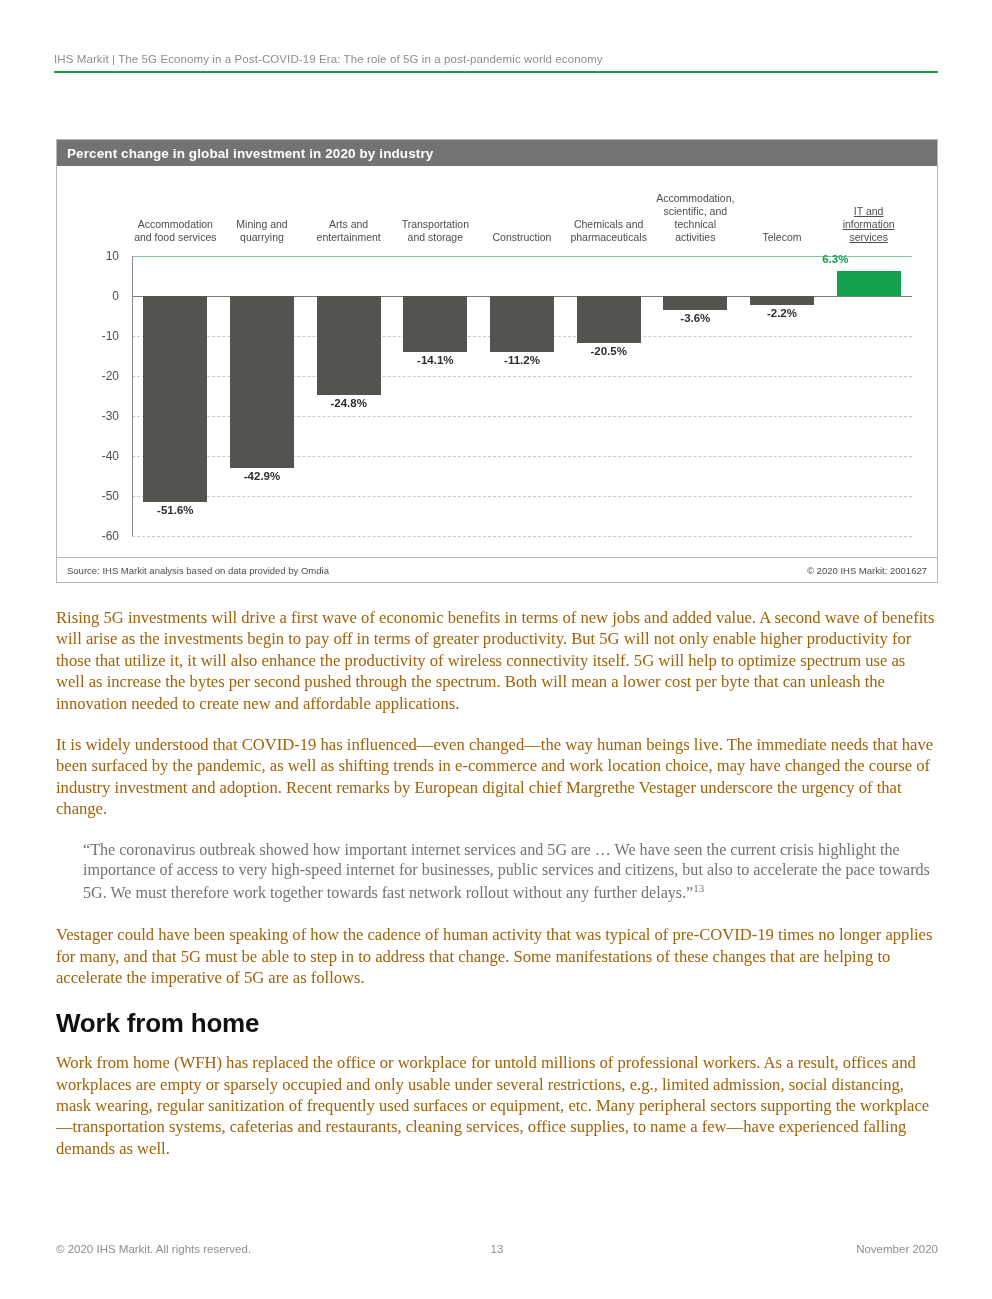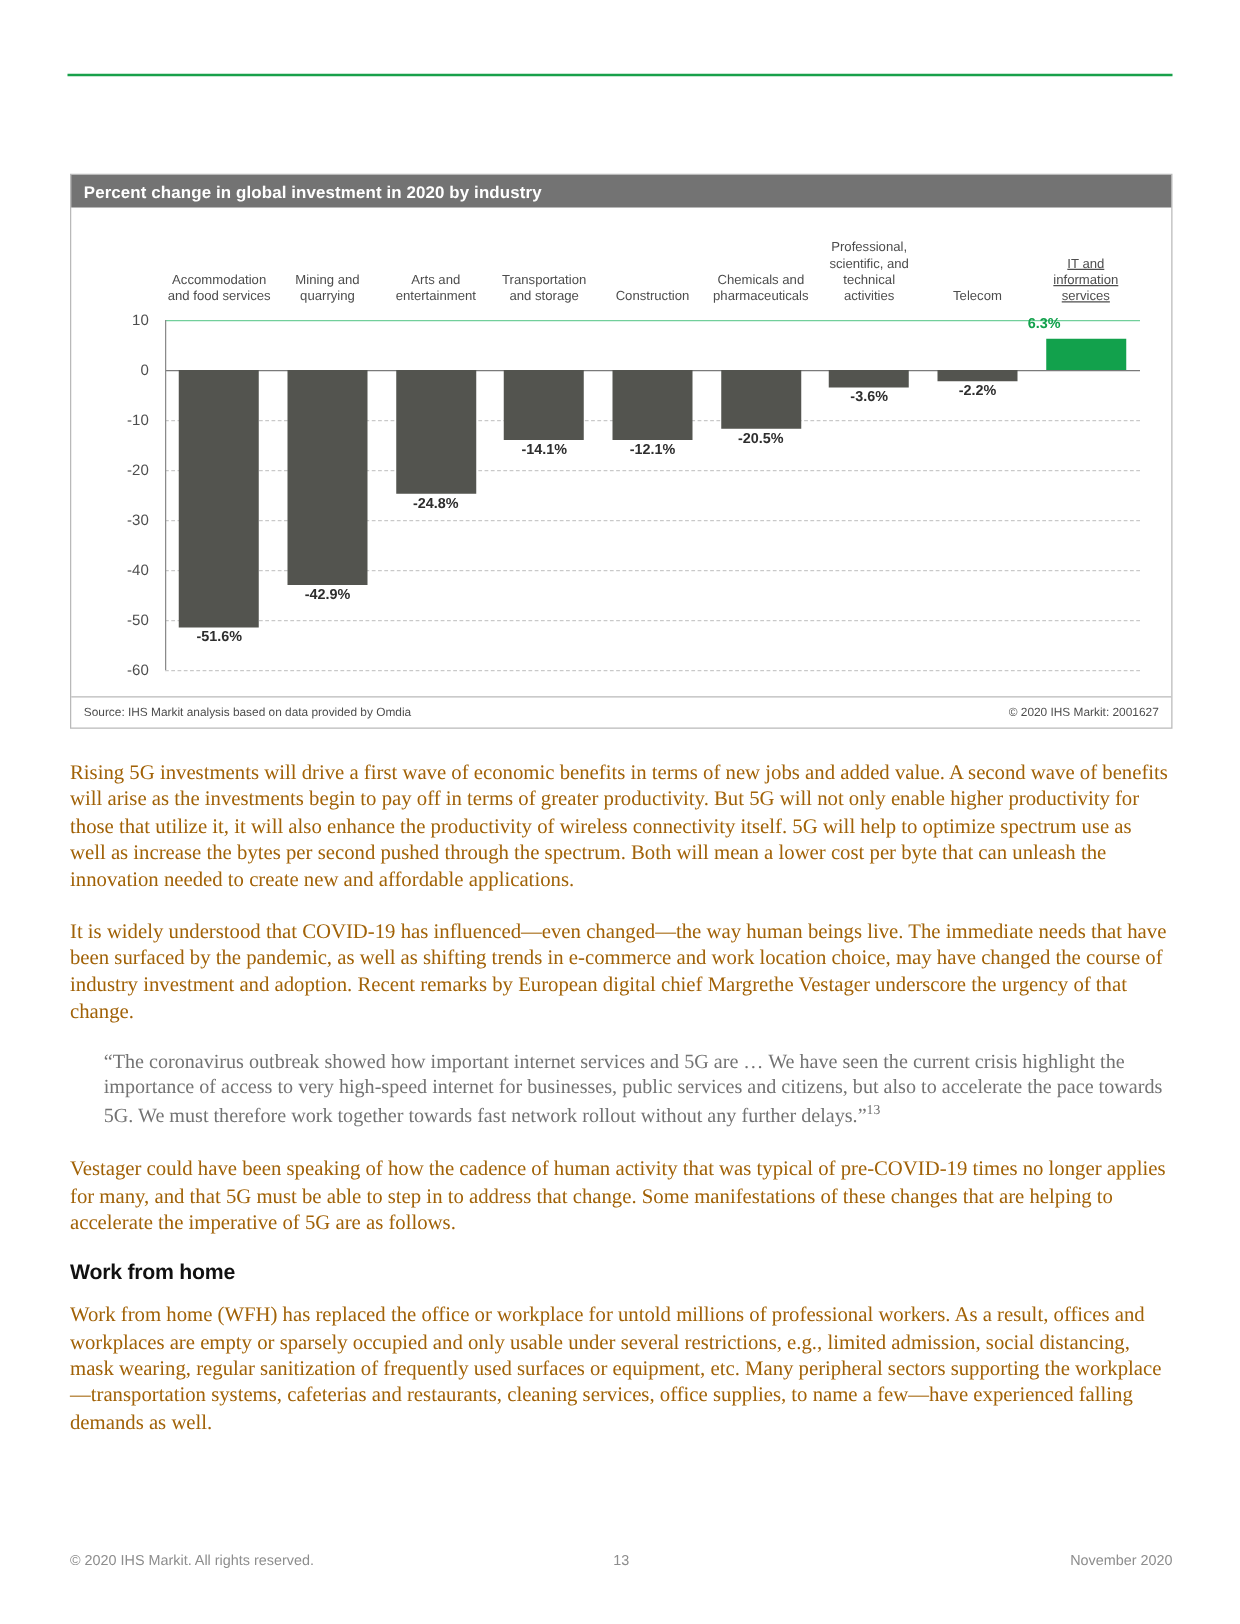--- a/index.html
+++ b/index.html
@@ -161,21 +161,21 @@
     font-size:16.1px;
     line-height:1.29;
     color:#737373;
   }
   .fn{
     font-size:.68em;
     vertical-align:super;
   }
   h2.section{
     font-family:"Liberation Sans", sans-serif;
-    font-size:17px;
+    font-size:26px;
     font-weight:bold;
     margin:18px 0 13px 0;
     color:#111;
     letter-spacing:-.2px;
   }
 
   
   .page-footer{
     position:absolute;left:56px;top:1243px;width:882px;
     display:flex;align-items:center;
@@ -186,20 +186,21 @@
   .pf-left{flex:0 0 auto;}
   .pf-center{position:absolute;left:0;right:0;text-align:center;}
   .pf-right{margin-left:auto;}
 </style>
 </head>
 <body>
 
 <div class="page">
 
   <div class="doc-header">
+    <div class="doc-header-text">IHS Markit | The 5G Economy in a Post-COVID-19 Era: The role of 5G in a post-pandemic world economy</div>
     <div class="doc-header-rule"></div>
   </div>
 
   <div class="exhibit">
 
     <div class="exhibit-title-bar">
       <span class="exhibit-title">Percent change in global investment in 2020 by industry</span>
     </div>
 
     <div class="plot-wrap">
@@ -221,21 +222,21 @@
             <div>and storage</div>
           </div>
           <div class="cat-label" style="left: 415.667px; width: 98.6667px;">
             <div>Construction</div>
           </div>
           <div class="cat-label" style="left: 502.333px; width: 98.6667px;">
             <div>Chemicals and</div>
             <div>pharmaceuticals</div>
           </div>
           <div class="cat-label" style="left: 589px; width: 98.6667px;">
-            <div>Professional,</div>
+            <div>Accommodation,</div>
             <div>scientific, and</div>
             <div>technical</div>
             <div>activities</div>
           </div>
           <div class="cat-label" style="left: 675.667px; width: 98.6667px;">
             <div>Telecom</div>
           </div>
           <div class="cat-label" style="left: 762.333px; width: 98.6667px; text-decoration: underline;">
             <div>IT and</div>
             <div>information</div>
@@ -262,21 +263,21 @@
           <div class="yaxis-line" style="top: 10px; height: 280px;"></div>
           <div class="bar" style="left: 86.2667px; width: 64.1333px; top: 50px; height: 206.4px;"></div>
           <div class="bar-label" style="left: 75px; width: 86.6667px; top: 258.4px;">-51.6%</div>
           <div class="bar" style="left: 172.933px; width: 64.1333px; top: 50px; height: 171.6px;"></div>
           <div class="bar-label" style="left: 161.667px; width: 86.6667px; top: 223.6px;">-42.9%</div>
           <div class="bar" style="left: 259.6px; width: 64.1333px; top: 50px; height: 99.2px;"></div>
           <div class="bar-label" style="left: 248.333px; width: 86.6667px; top: 151.2px;">-24.8%</div>
           <div class="bar" style="left: 346.267px; width: 64.1333px; top: 50px; height: 56.4px;"></div>
           <div class="bar-label" style="left: 335px; width: 86.6667px; top: 108.4px;">-14.1%</div>
           <div class="bar" style="left: 432.933px; width: 64.1333px; top: 50px; height: 56px;"></div>
-          <div class="bar-label" style="left: 421.667px; width: 86.6667px; top: 108px;">-12.1%</div>
+          <div class="bar-label" style="left: 421.667px; width: 86.6667px; top: 108px;">-11.2%</div>
           <div class="bar" style="left: 519.6px; width: 64.1333px; top: 50px; height: 46.8px;"></div>
           <div class="bar-label" style="left: 508.333px; width: 86.6667px; top: 98.8px;">-20.5%</div>
           <div class="bar" style="left: 606.267px; width: 64.1333px; top: 50px; height: 14.4px;"></div>
           <div class="bar-label" style="left: 595px; width: 86.6667px; top: 66.4px;">-3.6%</div>
           <div class="bar" style="left: 692.933px; width: 64.1333px; top: 50px; height: 8.8px;"></div>
           <div class="bar-label" style="left: 681.667px; width: 86.6667px; top: 60.8px;">-2.2%</div>
           <div class="bar positive" style="left: 779.6px; width: 64.1333px; top: 24.8px; height: 25.2px;"></div>
           <div class="bar-label positive" style="left: 735px; width: 86.6667px; top: 6.8px;">6.3%</div>
         </div>
     </div>

